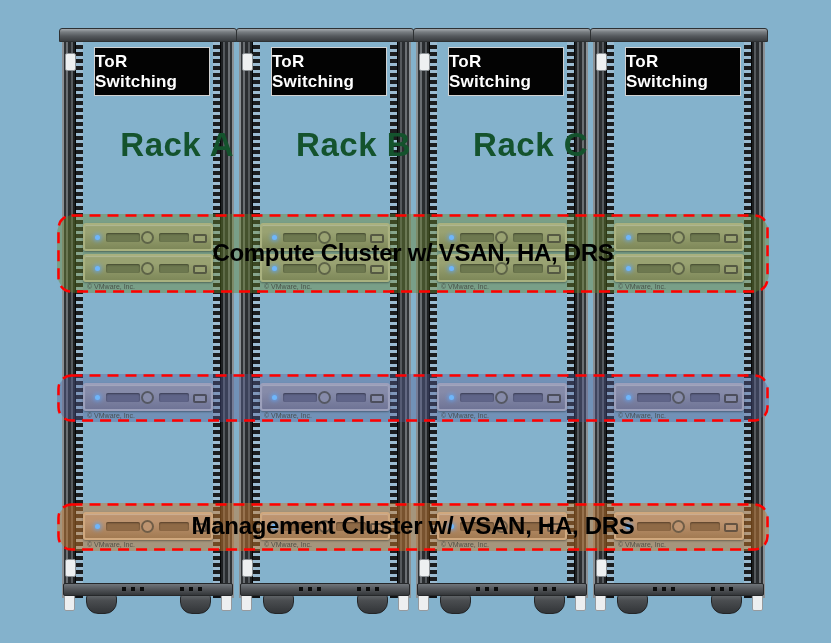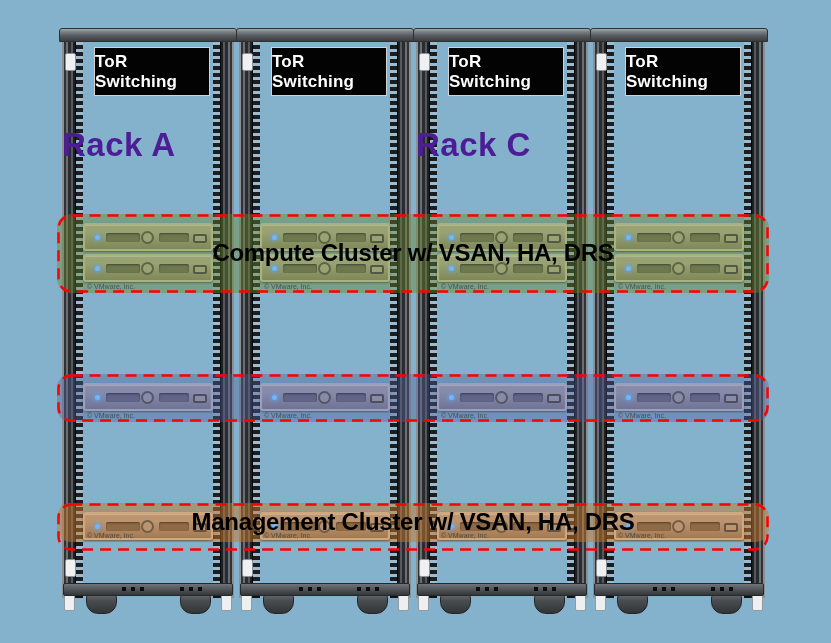--- a/index.html
+++ b/index.html
@@ -38,22 +38,22 @@
   .latch.top{top:25px}
   .latch.bottom{top:531px}
 
   .tor-box{
     position:absolute;left:24px;right:24px;top:19px;height:47px;
     background:#030303;border:1px solid #d2d2d2;
     display:flex;align-items:center;justify-content:center;
     color:#ffffff;font-size:17px;font-weight:bold;letter-spacing:.2px;margin-left:8px;
   }
   .rack-name{
-    position:absolute;left:0;right:0;top:98px;text-align:left;
-    font-size:33px;font-weight:bold;color:#4c1d95;letter-spacing:.5px;
+    position:absolute;left:0;right:0;top:98px;text-align:right;
+    font-size:33px;font-weight:bold;color:#14532d;letter-spacing:.5px;
   }
   .rack-base{
     position:absolute;left:1px;right:1px;top:555px;height:13px;
     background:linear-gradient(to bottom,#70757a 0,#54575b 45%,#34373a 100%);
     border-radius:2px;border:1px solid #26282a;box-sizing:border-box;z-index:2;
   }
   .dot-group{
     position:absolute;top:3px;width:23px;height:4px;
     background:repeating-linear-gradient(to right,#0b0c0c 0,#0b0c0c 4px,transparent 4px,transparent 9px);
   }
@@ -65,26 +65,26 @@
     border:1px solid #232527;border-radius:5px 5px 12px 12px;box-sizing:border-box;
   }
   .caster.cl{left:24px}.caster.cr{left:118px}
   .foot{
     position:absolute;top:562px;width:9px;height:19px;
     background:#edeff0;border:1px solid #959a9e;border-radius:2px;
   }
   .foot.fl{left:2px}.foot.fr{right:2px}
 
   
-  .band{position:absolute;left:57px;width:712px;border-radius:14px;z-index:5;}
+  .band{position:absolute;left:57px;width:712px;border-radius:20px;z-index:5;}
   .band.compute{top:214px;height:79px;background:rgba(108,134,44,.42);
     --bez:#a9b17f;--b1:#99a272;--b2:#7e8859;--slot:#6d784f;}
   .band.edge{top:374px;height:48px;background:rgba(84,94,152,.40);
     --bez:#9b9fbb;--b1:#868ba9;--b2:#6f7496;--slot:#5f6488;}
-  .band.mgmt{top:503px;height:39px;background:rgba(198,120,44,.50);
+  .band.mgmt{top:503px;height:48px;background:rgba(198,120,44,.50);
     --bez:#d0a87e;--b1:#bd9470;--b2:#a27a52;--slot:#8f6a46;}
   .dash-border{position:absolute;left:0;top:0;pointer-events:none;z-index:4;}
 
   .srv-group{position:absolute;width:130px;top:0;bottom:0;}
   .g-r1{left:26px}.g-r2{left:203px}.g-r3{left:380px}.g-r4{left:557px}
 
   .srv{
     position:absolute;left:0;width:130px;height:28px;border-radius:3px;
     border:2px solid var(--bez);box-sizing:border-box;
     background:linear-gradient(to bottom,var(--b1) 0,var(--b1) 30%,var(--b2) 100%);
@@ -148,20 +148,21 @@
       </div>
     <div class="rail right">
         <div class="holes"></div>
       </div>
     <div class="rack-top"></div>
     <div class="latch top"></div>
     <div class="latch bottom"></div>
     <div class="tor-box">
         <span>ToR Switching</span>
       </div>
+    <div class="rack-name">Rack B</div>
     <div class="rack-base">
       <span class="dot-group g1"></span>
       <span class="dot-group g2"></span>
     </div>
     <div class="foot fl"></div>
     <div class="foot fr"></div>
     <div class="caster cl"></div>
     <div class="caster cr"></div>
   </div>
 

